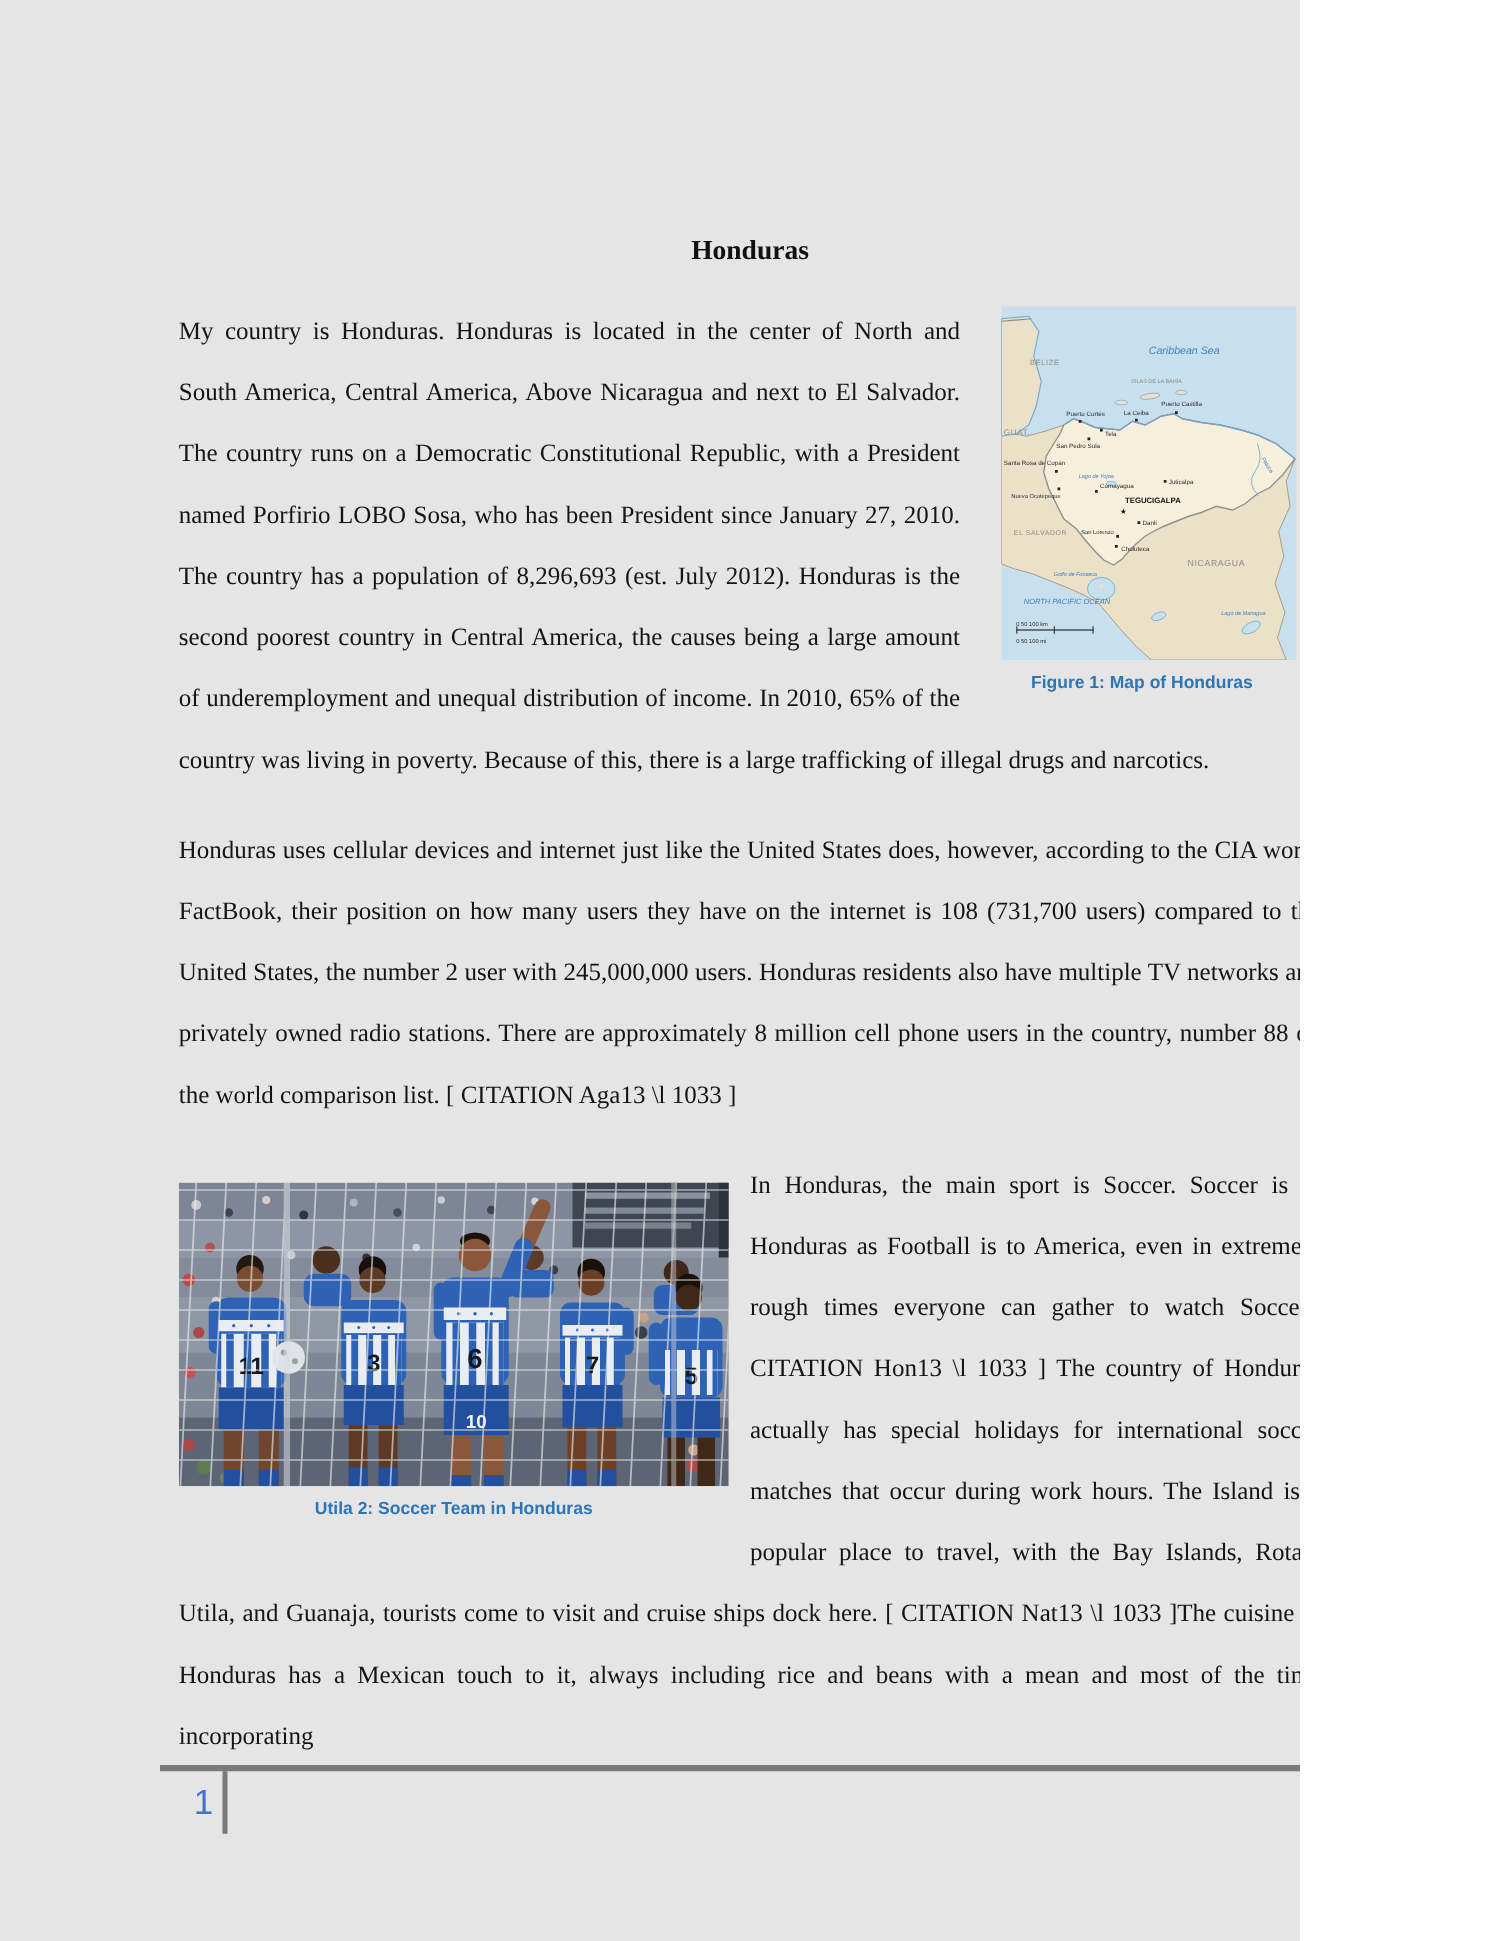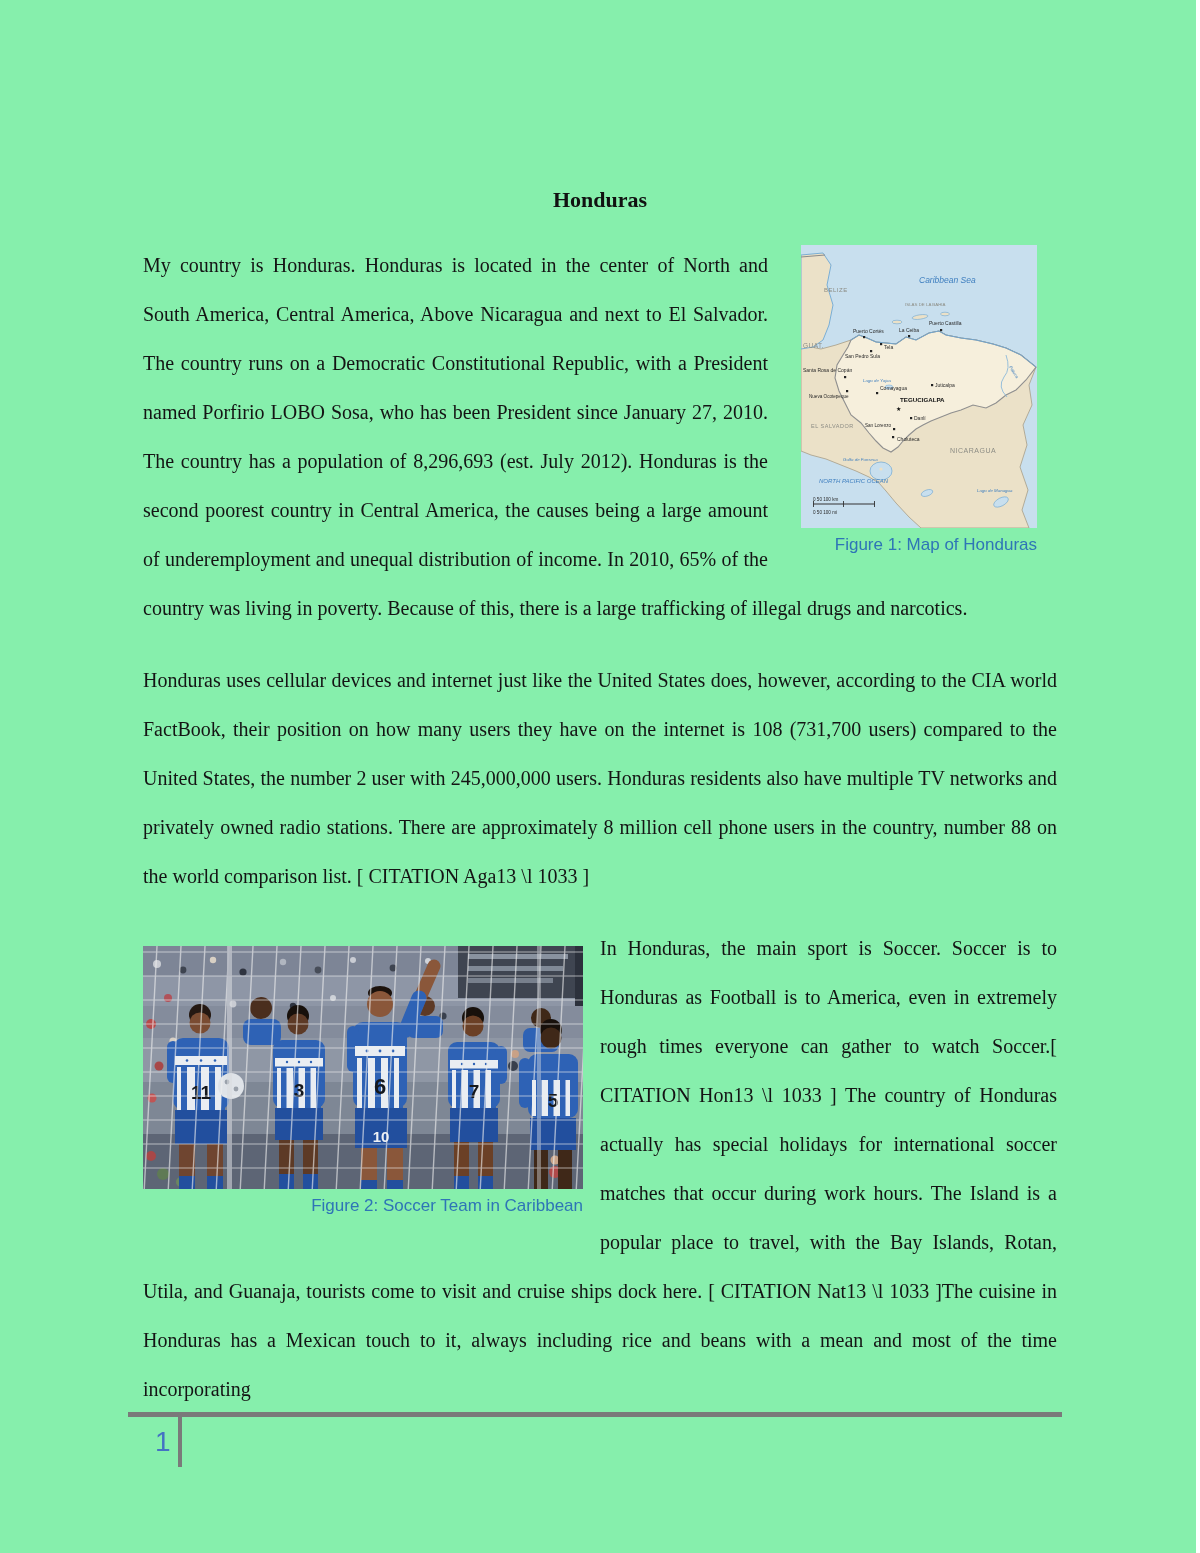--- a/index.html
+++ b/index.html
@@ -1,40 +1,40 @@
 <!DOCTYPE html>
 <html><head>
 <meta charset="utf-8">
 <style>
   * { margin:0; padding:0; box-sizing:border-box; }
   html,body { background:#ffffff; }
   .page {
-    position:relative; width:1196px; height:1553px; background:#86efac;
+    position:relative; width:1040px; height:1553px; background:#e5e5e5;
     font-family:"Liberation Serif","DejaVu Serif",serif; color:#141414;
     overflow:hidden;
   }
   .content { position:absolute; left:143px; top:186px; width:914px; }
   h1.doc-title {
     text-align:center; font-size:22px; font-weight:bold; color:#111;
     margin:0 0 27px 0; line-height:28px;
   }
   .para {
     font-size:20px; line-height:49px; text-align:justify; color:#141414;
     margin:0 0 23px 0;
   }
   figure { display:block; }
   .fig-map { float:right; width:247px; margin:4px 20px 6px 22px; }
   .fig-map .imgbox { width:247px; height:283px; overflow:hidden;padding-left:11px; }
   .fig-soccer { float:left; width:440px; margin:22px 17px 4px 0; }
   .fig-soccer .imgbox { width:440px; height:243px; overflow:hidden; }
   .imgbox svg { display:block; }
   figcaption.cap {
     font-family:"Liberation Sans","DejaVu Sans",sans-serif;
-    font-weight:normal; font-size:17px; color:#2E75B6;
-    line-height:22px; margin-top:6px; text-align:right;
+    font-weight:bold; font-size:14px; color:#2E75B6;
+    line-height:22px; margin-top:6px; text-align:center;
   }
   .footer { position:absolute; left:128px; top:1412px; width:934px; }
   .footer-rule { width:100%; height:5px; background:#7a7a7a; }
   .pagenum-row { display:flex; align-items:flex-start; margin-left:27px; height:55px; }
   .pagenum {
     font-family:"Liberation Sans","DejaVu Sans",sans-serif;
     font-size:28px; color:#4472C4; line-height:50px; padding-right:7px;
   }
   .pagenum-bar { width:4px; height:50px; background:#7a7a7a; }
   
@@ -321,21 +321,21 @@
                 <path fill="none" d="M14,0V243 M38,0V243 M62,0V243 M86,0V243 M110,0V243 M134,0V243 M158,0V243 M182,0V243 M206,0V243 M230,0V243 M254,0V243 M278,0V243 M302,0V243 M326,0V243 M350,0V243 M374,0V243 M398,0V243 M422,0V243 M446,0V243"></path>
               </g>
               <g stroke-width="1.2">
                 <path fill="none" d="M0,6H440 M0,30H440 M0,54H440 M0,78H440 M0,102H440 M0,126H440 M0,150H440 M0,174H440 M0,198H440 M0,222H440"></path>
               </g>
               <rect x="84" y="0" width="5" height="243" fill="#D9DCE0" stroke="none" opacity="0.9"></rect>
               <rect x="394" y="0" width="4" height="243" fill="#D9DCE0" stroke="none" opacity="0.7"></rect>
             </g>
           </svg>
         </div>
-        <figcaption class="cap">Figure 2: Soccer Team in Caribbean</figcaption>
+        <figcaption class="cap">Utila 2: Soccer Team in Honduras</figcaption>
       </figure>
       <span>In Honduras, the main sport is Soccer. Soccer is to Honduras as Football is to America,  even in extremely rough times everyone can gather to watch Soccer.[ CITATION Hon13 \l 1033 ]  The country of Honduras actually has special holidays for international soccer matches that occur during work hours. The Island is a popular place to travel, with the Bay Islands, Rotan, Utila, and Guanaja, tourists come to visit and cruise ships dock here. [ CITATION Nat13 \l 1033 ]The cuisine in Honduras has a Mexican touch to it, always including rice and beans  with a mean and most of the time incorporating</span>
     </div>
 
   </div>
 
   <div class="footer">
     <div class="footer-rule"></div>
     <div class="pagenum-row">
       <span class="pagenum">1</span>

